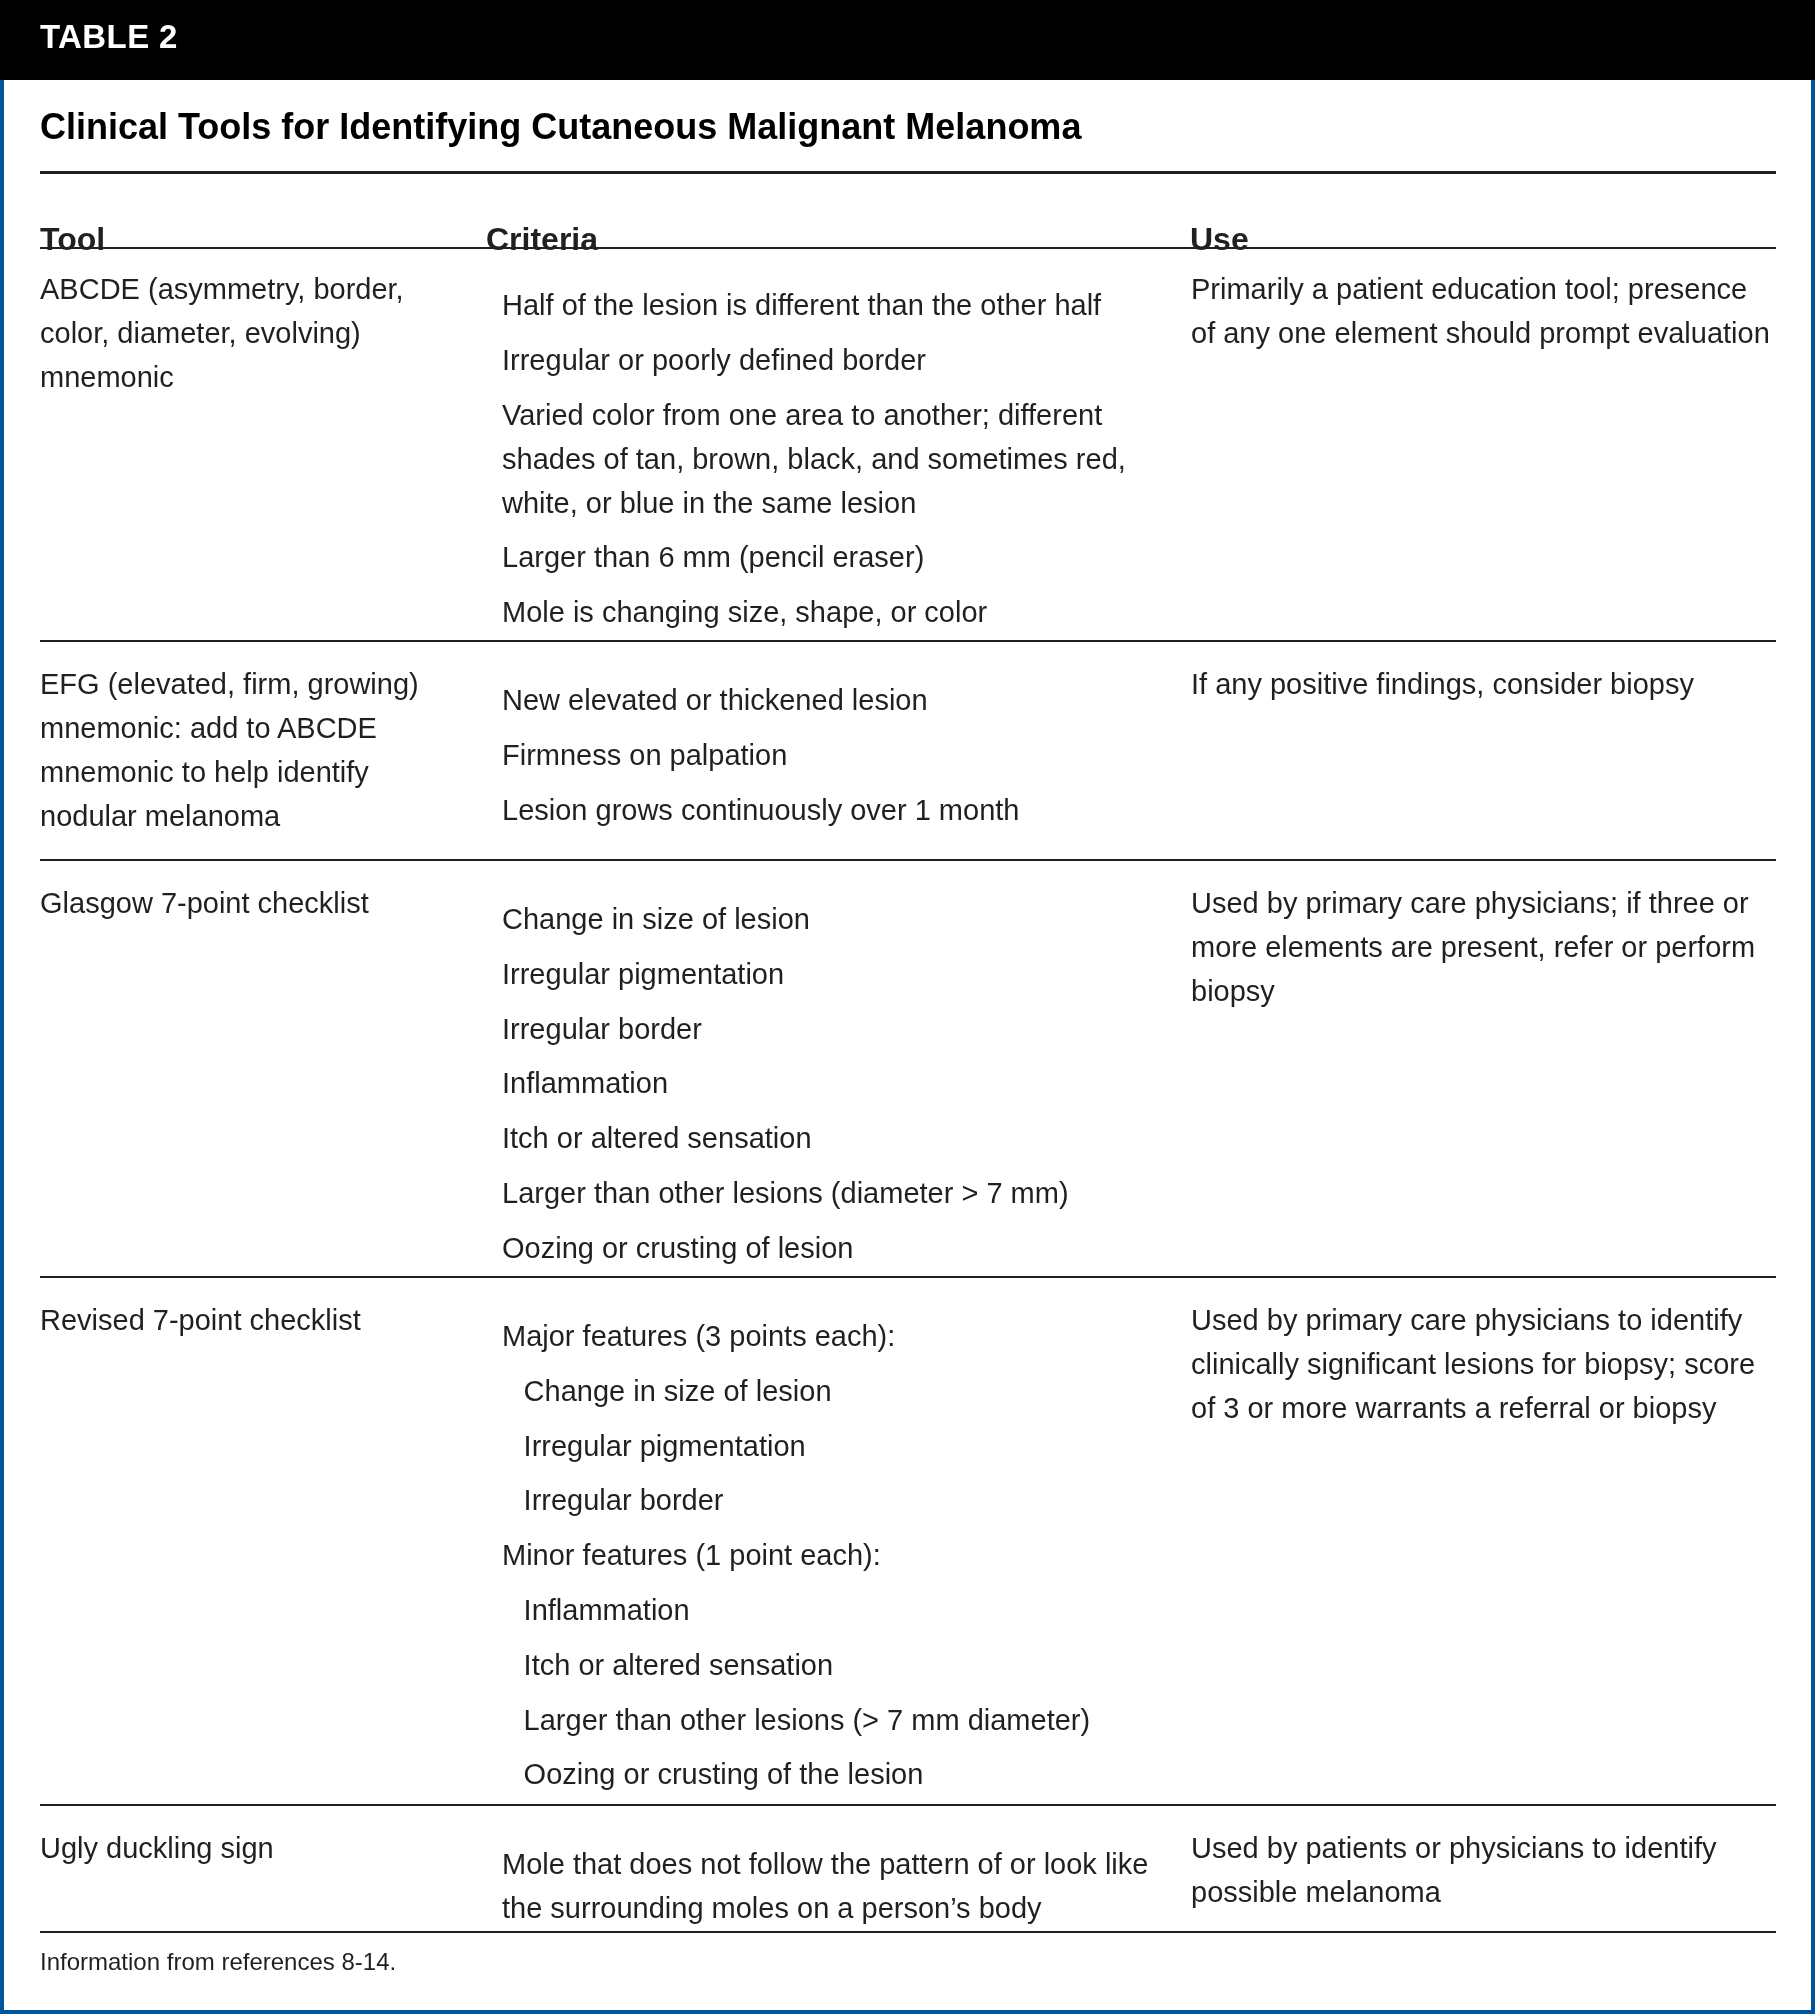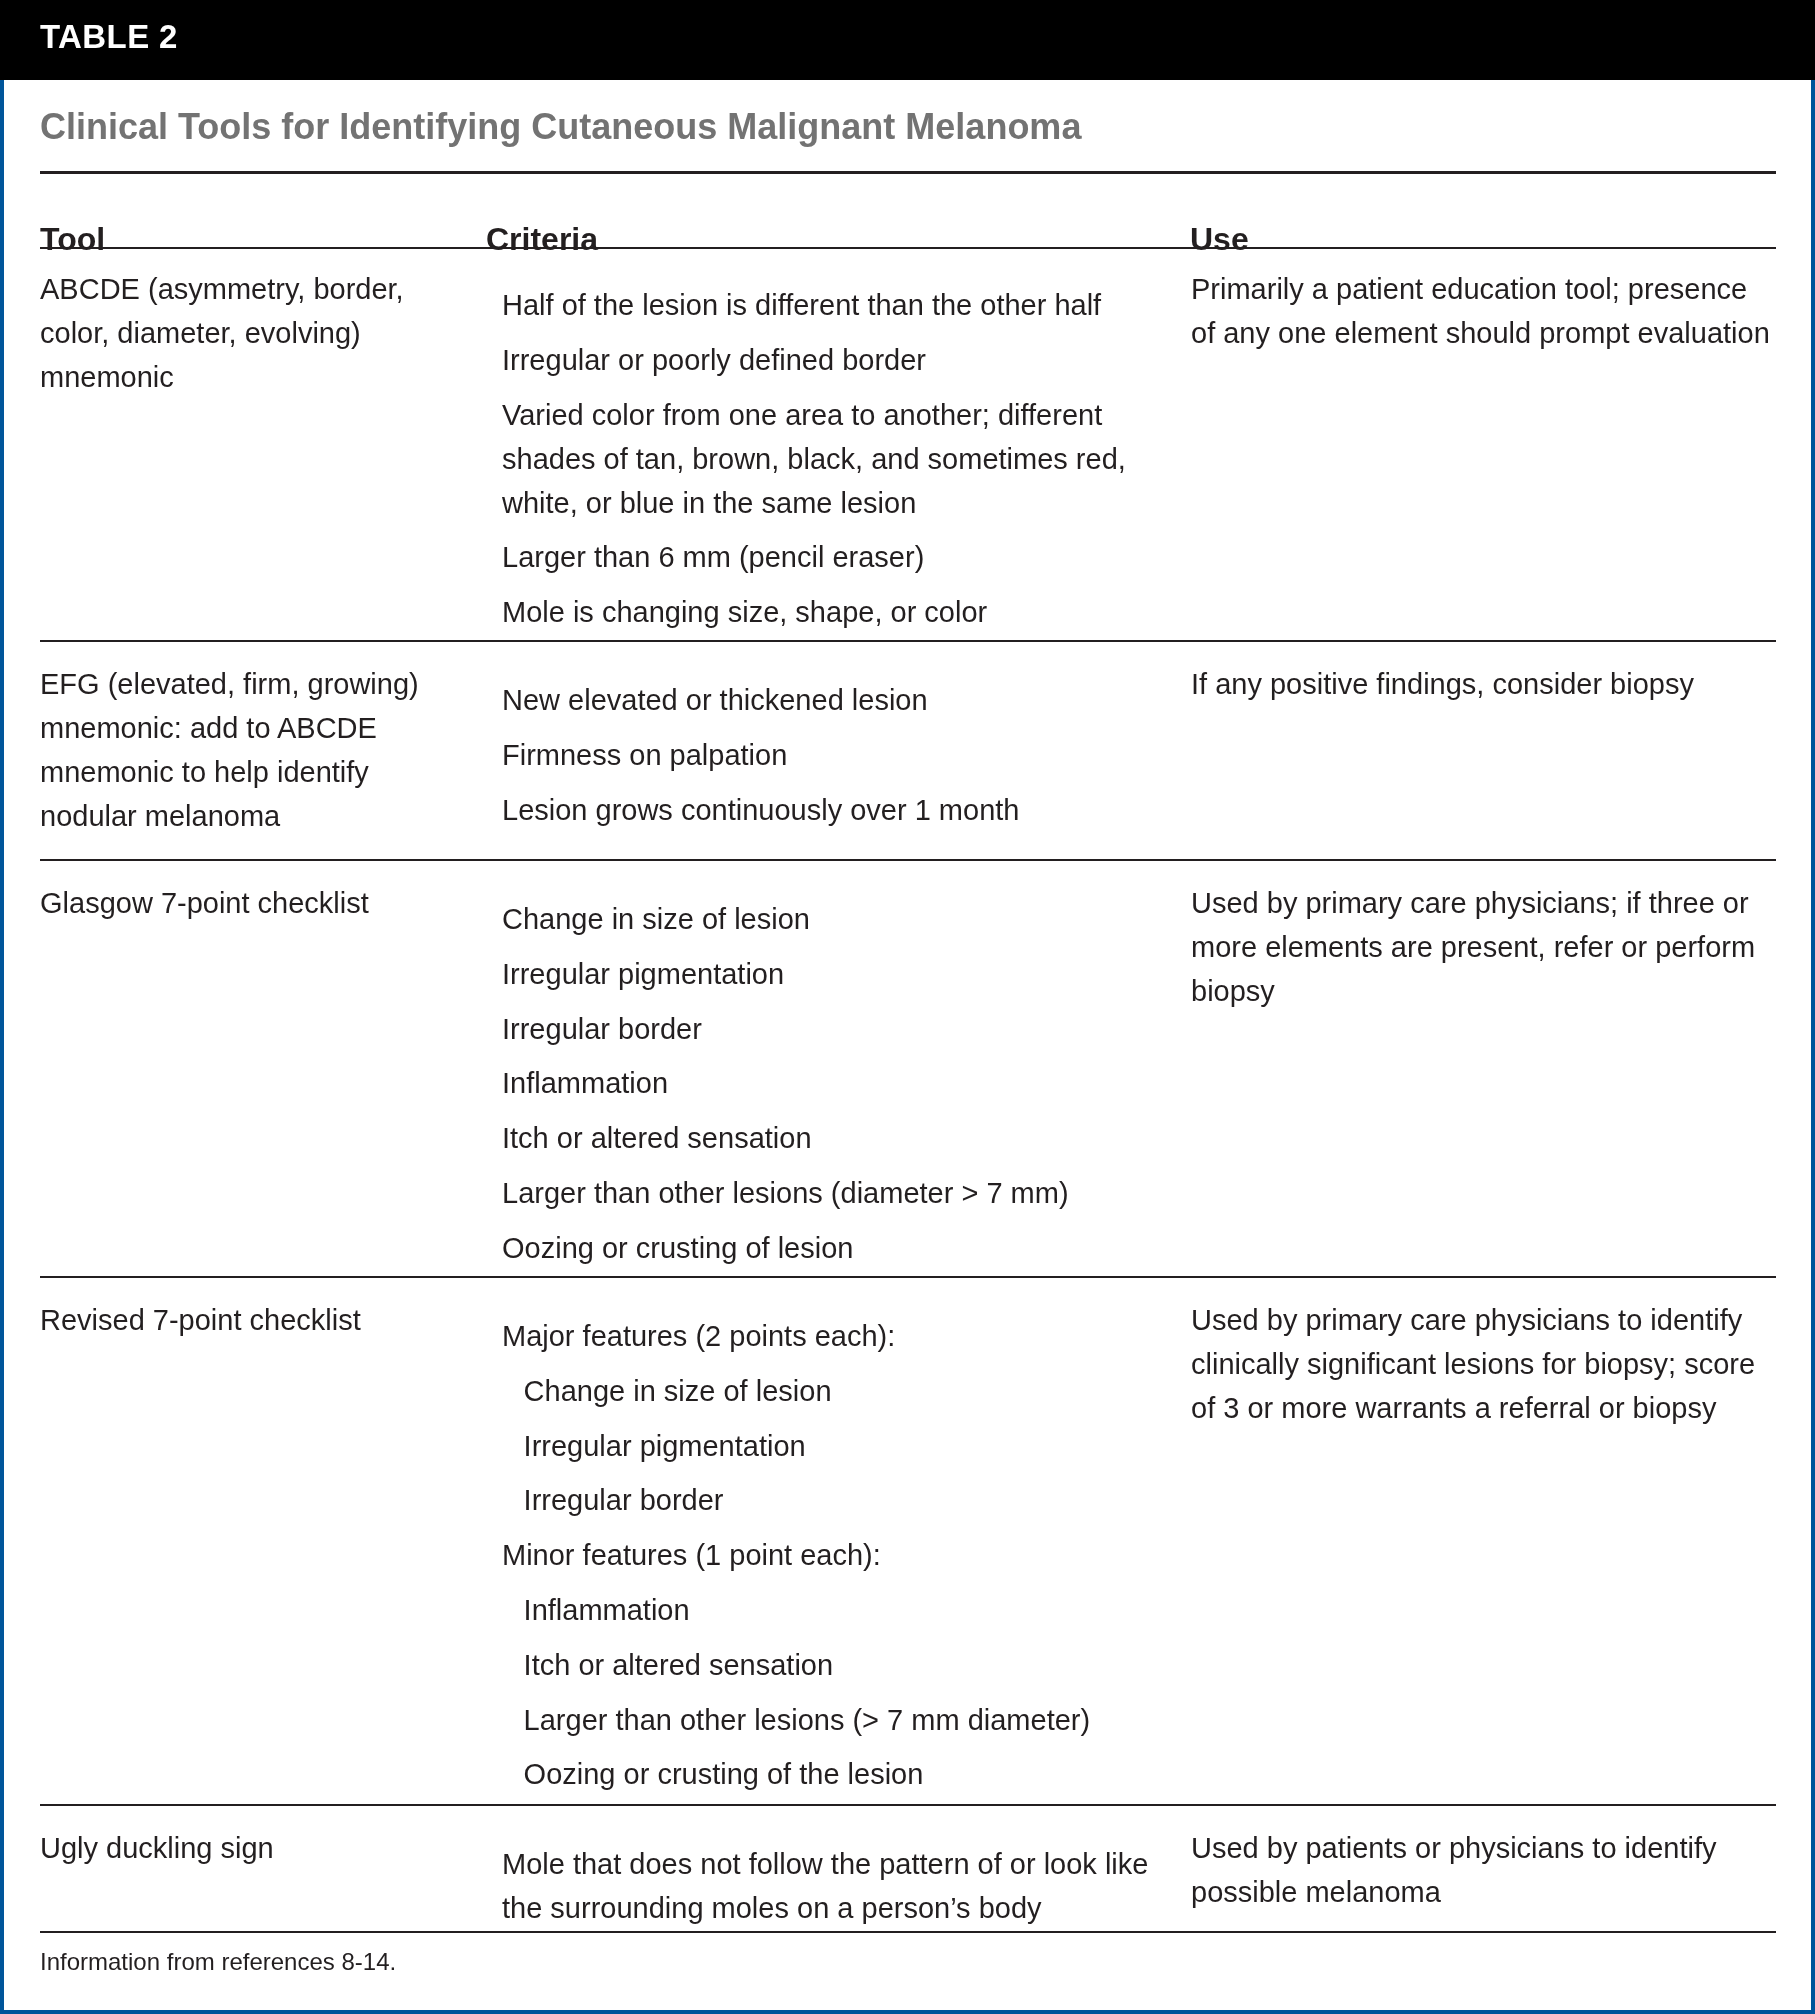--- a/index.html
+++ b/index.html
@@ -3,21 +3,21 @@
 <meta charset="utf-8">
 <style>
   html, body { margin: 0; padding: 0; background: #ffffff; }
   body { width: 1815px; height: 2014px; position: relative; overflow: hidden;
          font-family: "Liberation Sans", "DejaVu Sans", sans-serif; color: #231f20; }
   .frame { position: absolute; left: 0; top: 0; width: 1815px; height: 2014px;
            box-sizing: border-box; border: 4.2px solid #00559a; border-top: none; }
   .banner { position: absolute; left: 0; top: 0; width: 1815px; height: 80px; background: #000000; }
   .banner-text { position: absolute; left: 40px; top: 18.3px; font-size: 33px; font-weight: bold;
                  color: #ffffff; letter-spacing: 0.4px; }
-  .title { position: absolute; left: 40px; top: 106px; font-size: 36px; font-weight: bold; color: #737373; }
+  .title { position: absolute; left: 40px; top: 106px; font-size: 36px; font-weight: bold; color: #000000; }
   .rule { position: absolute; left: 40px; width: 1736px; background: #231f20; }
   .rule.thick { height: 3.3px; }
   .rule.thin { height: 1.7px; }
   .colhead { position: absolute; top: 189px; font-size: 32px; font-weight: bold; margin-top: 32px; }
   .row { position: absolute; left: 40px; width: 1736px; }
   .cell { position: absolute; top: 0; font-size: 29px; line-height: 44px; }
   .c1 { left: 0; width: 432px; }
   .c2 { left: 446px; width: 698px; }
   .c3 { left: 1151px; width: 586px; }
   .crit-list { margin: 16px; padding: 0; list-style: none; }
@@ -83,21 +83,21 @@
       </ul>
   </div>
   <div class="cell c3">Used by primary care physicians; if three or more elements are present, refer or perform biopsy</div>
 </div>
 <div class="rule thin" style="top:1276px"></div>
 
 <div class="row" style="top:1298px">
   <div class="cell c1">Revised 7-point checklist</div>
   <div class="cell c2">
     <ul class="crit-list">
-        <li>Major features (2 points each):</li>
+        <li>Major features (3 points each):</li>
         <li class="sub">Change in size of lesion</li>
         <li class="sub">Irregular pigmentation</li>
         <li class="sub">Irregular border</li>
         <li>Minor features (1 point each):</li>
         <li class="sub">Inflammation</li>
         <li class="sub">Itch or altered sensation</li>
         <li class="sub">Larger than other lesions (&gt; 7 mm diameter)</li>
         <li class="sub">Oozing or crusting of the lesion</li>
       </ul>
   </div>

